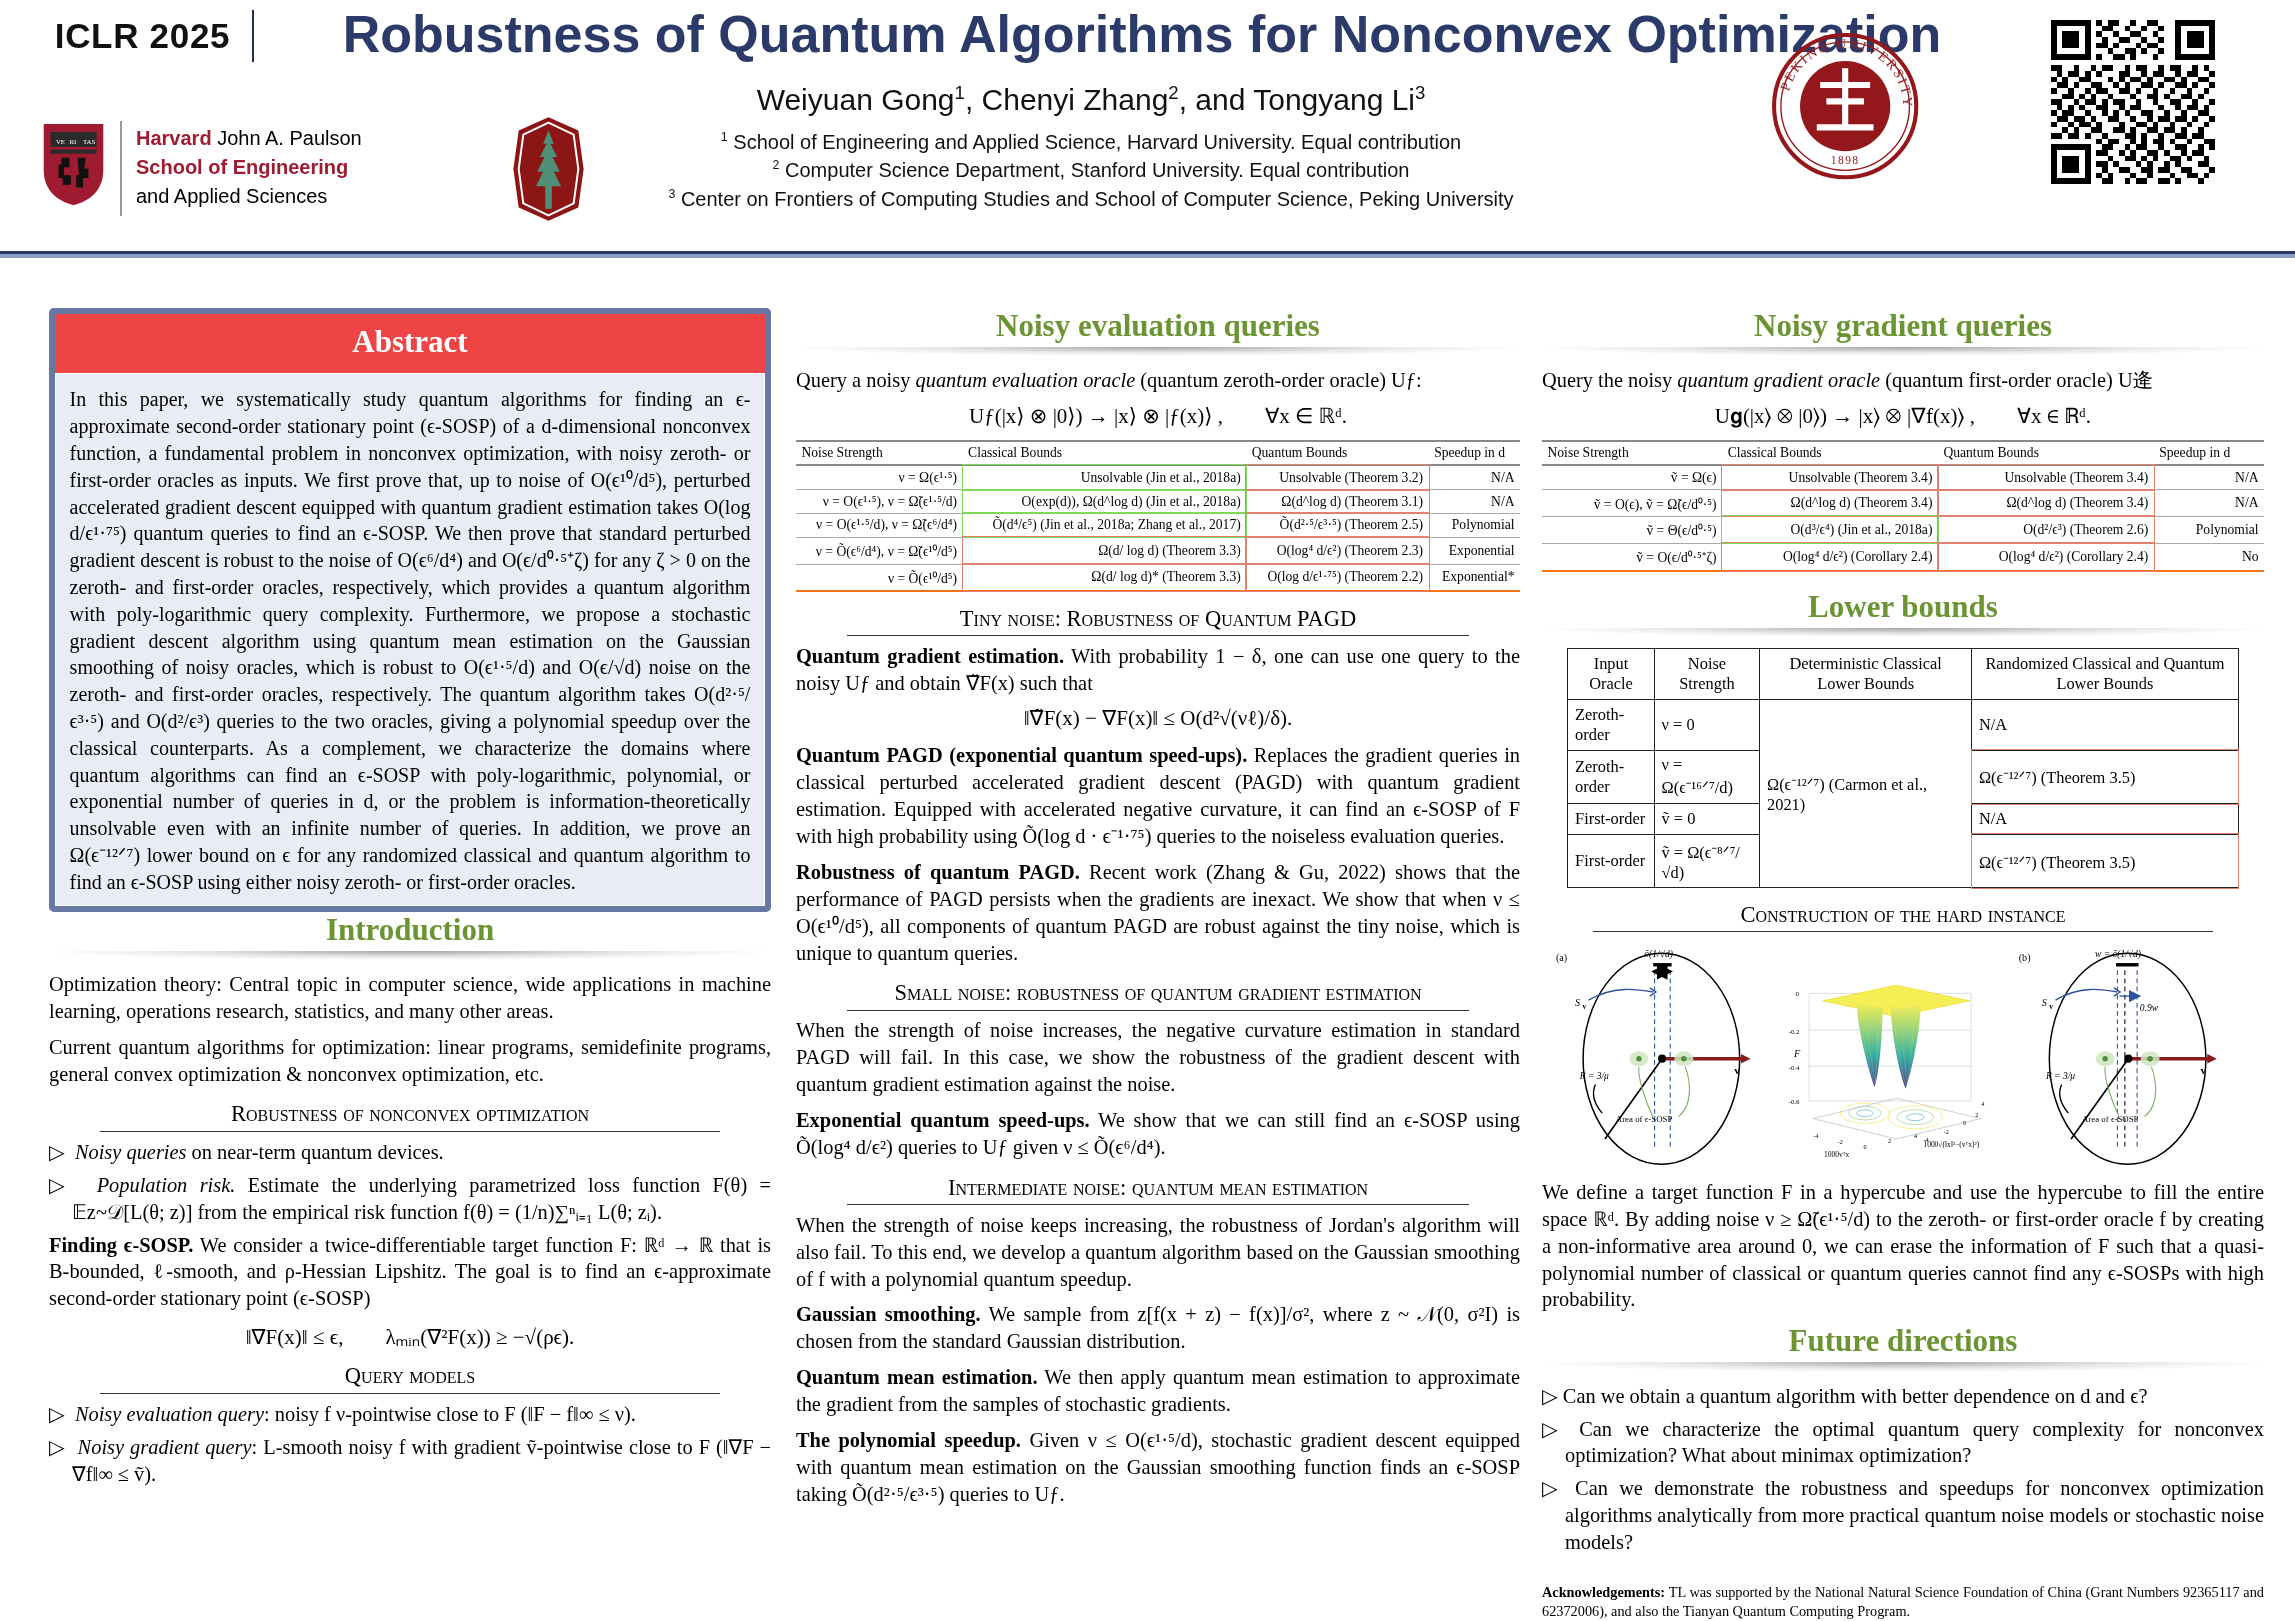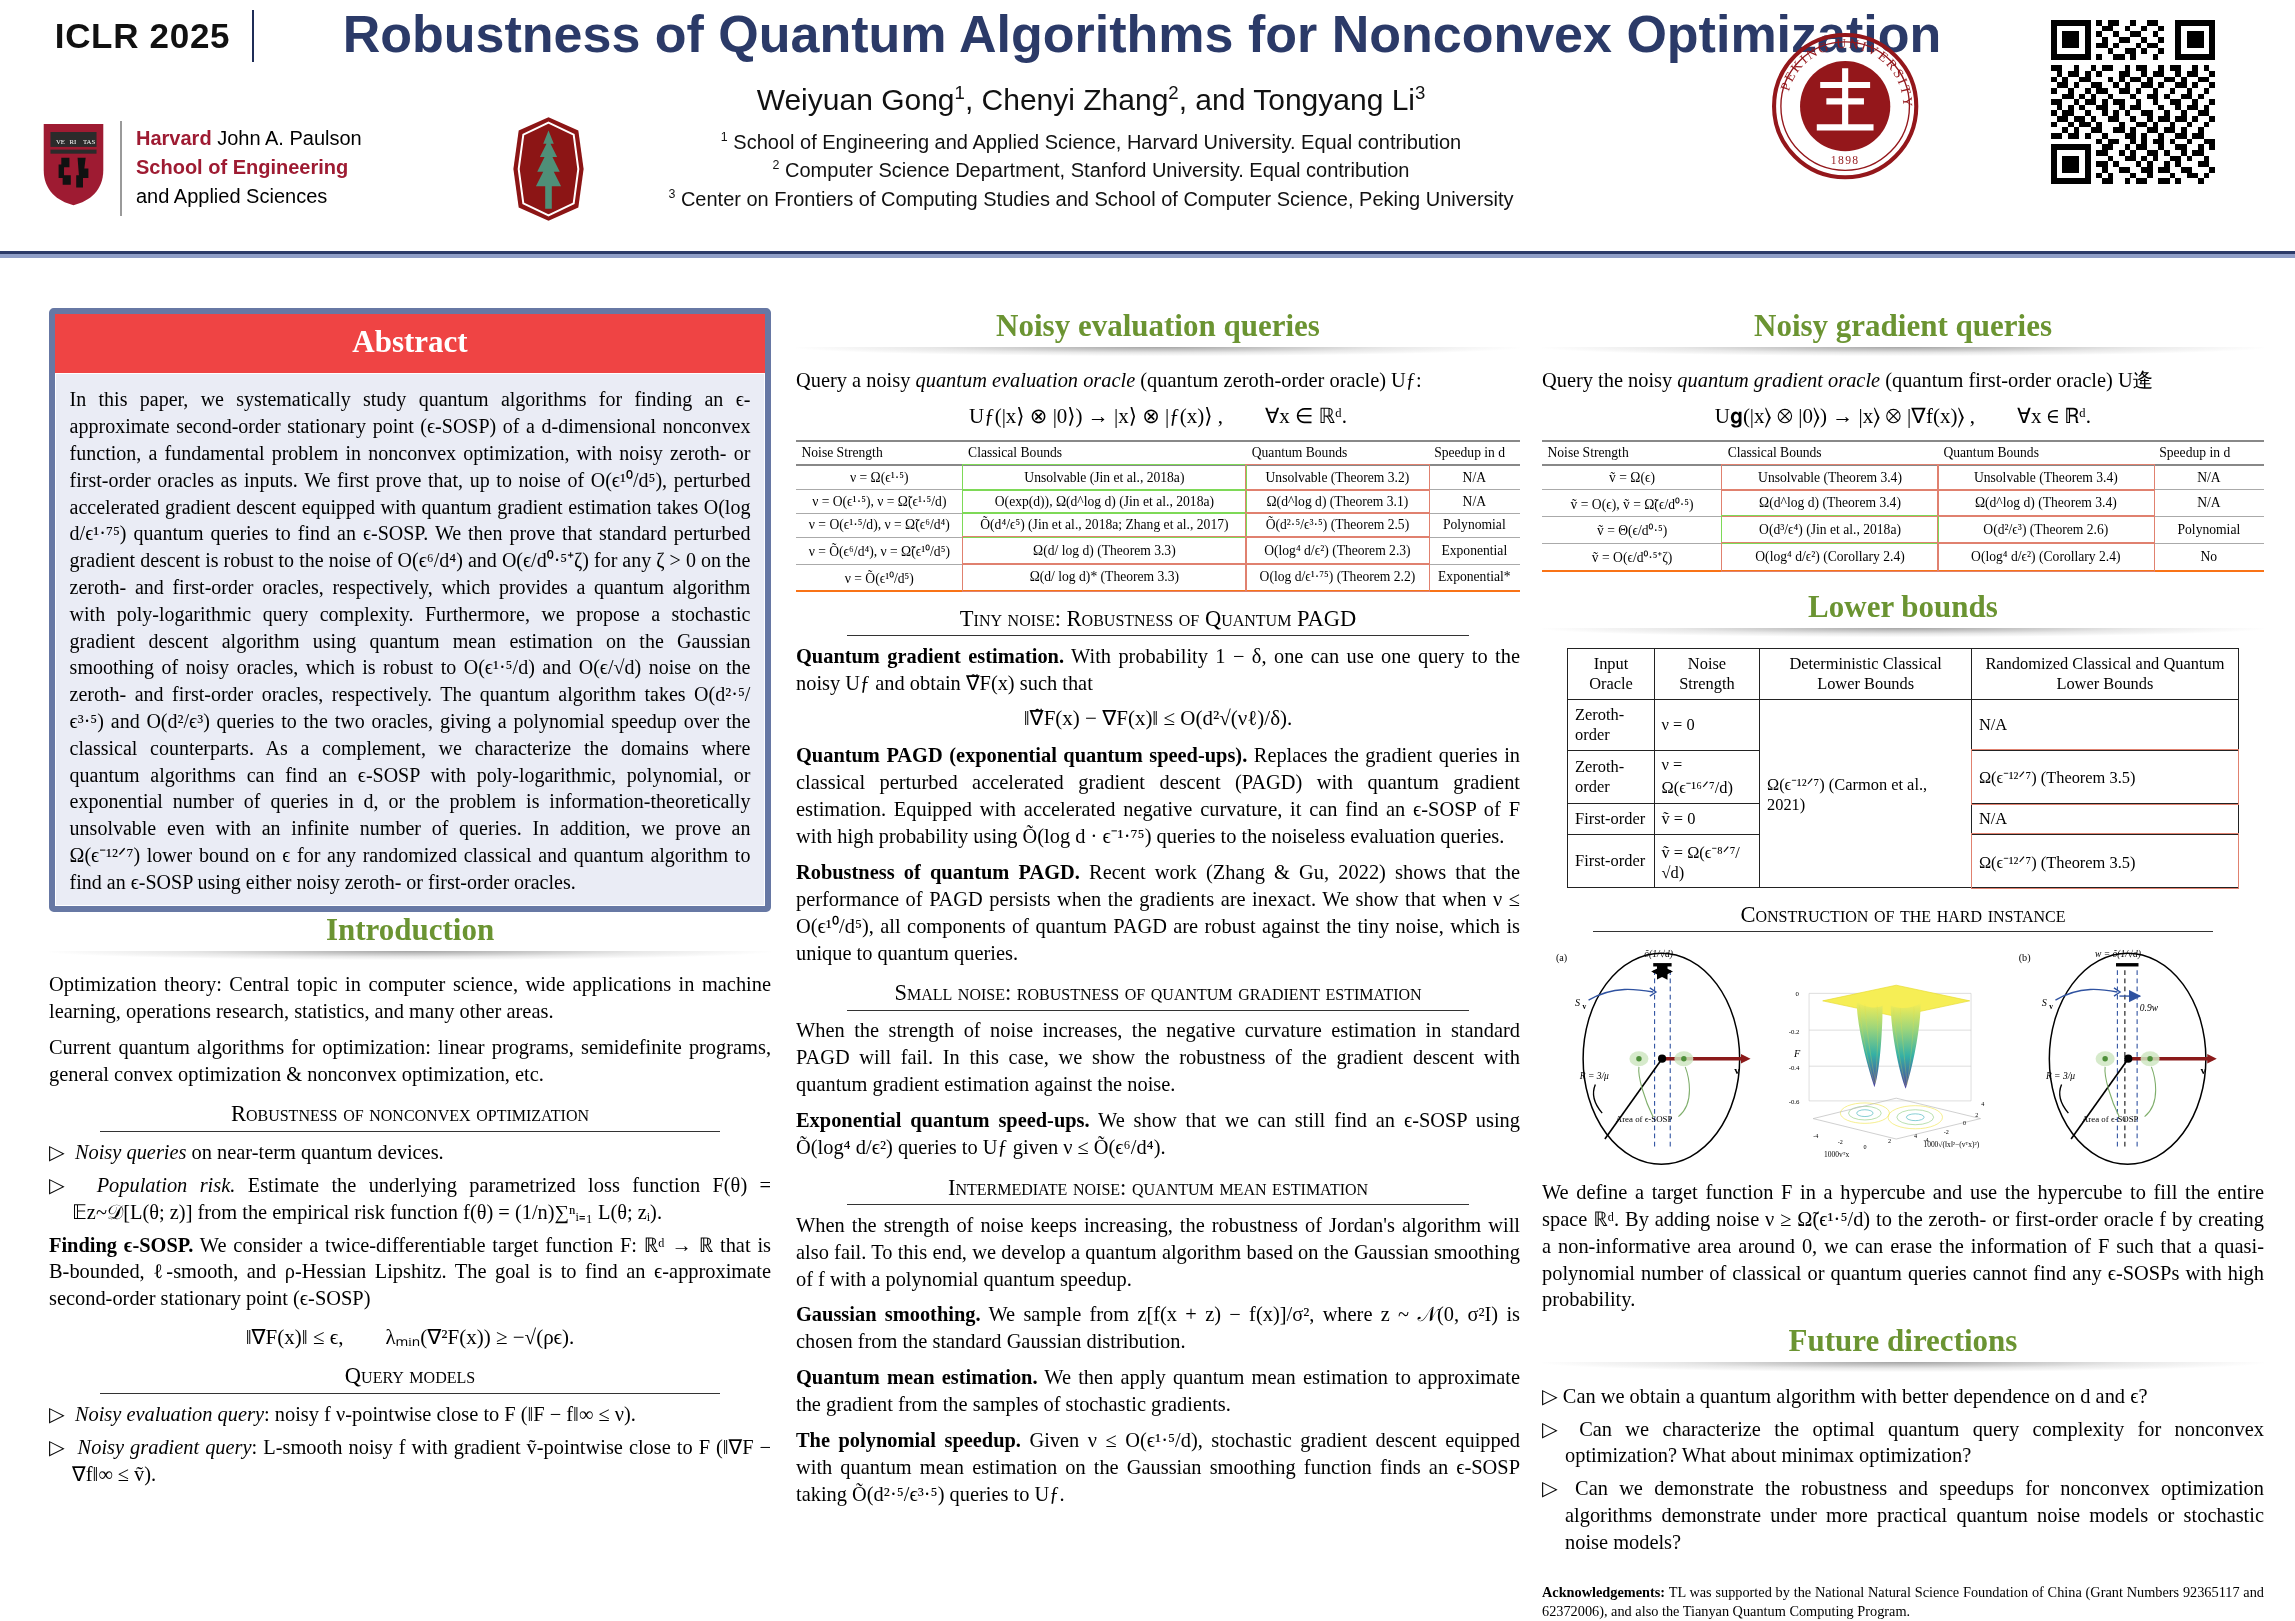--- a/index.html
+++ b/index.html
@@ -87,21 +87,21 @@
   #abstract-box{border:6.1px solid #6778A4;background:#ef4444;border-radius:4.8px;}
   #abstract-head{font-family:"Liberation Serif",serif;font-weight:bold;
     font-size:31px;color:#fff;text-align:center;padding:9.5px 0 13.6px 0;}
   #abstract-body{background:#EAECF5;border:1.4px solid #fff;padding:12.3px 13.6px 9.5px 13.6px;}
   #abstract-body p{font-size:20px;line-height:1.34;text-align:justify;margin:0;}
 
   
   table.bt{border-collapse:collapse;width:100%;font-size:13.6px;margin-top:6.8px;}
   table.bt th{font-weight:normal;text-align:left;padding:3.4px 5.5px;
     border-bottom:2px solid #888;border-top:2px solid #888;}
-  table.bt td{text-align:center;padding:3.4px 5.5px;border-bottom:1.4px solid #aaa;}
+  table.bt td{text-align:right;padding:3.4px 5.5px;border-bottom:1.4px solid #aaa;}
   table.bt tr:last-child td{border-bottom:2px solid #f97316;}
   .hl-green{outline:1.4px solid #7ED957;outline-offset:0.7px;}
   .hl-red{outline:1.4px solid #E0816F;outline-offset:0.7px;}
 
   
   table.grid{border-collapse:collapse;width:93%;margin:11px auto 0 auto;font-size:16.4px;}
   table.grid th,table.grid td{border:1.4px solid #222;padding:4.8px 6.8px;text-align:left;}
   table.grid th{font-weight:normal;text-align:center;}
   .ctr{text-align:center;}
 
@@ -753,19 +753,19 @@
     </g>
   </svg>
 
   <p class="body">We define a target function F in a hypercube and use the hypercube to fill the entire space ℝᵈ. By adding noise ν ≥ Ω̃(ϵ¹·⁵/d) to the zeroth- or first-order oracle f by creating a non-informative area around 0, we can erase the information of F such that a quasi-polynomial number of classical or quantum queries cannot find any ϵ-SOSPs with high probability.</p>
 
   <div class="sec-title" style="margin-top:10px;">Future directions</div>
   <div class="sec-rule"></div>
 
   <div class="bullet tri">Can we obtain a quantum algorithm with better dependence on d and ϵ?</div>
   <div class="bullet tri">Can we characterize the optimal quantum query complexity for nonconvex optimization? What about minimax optimization?</div>
-  <div class="bullet tri">Can we demonstrate the robustness and speedups for nonconvex optimization algorithms demonstrate under more practical quantum noise models or stochastic noise models?</div>
+  <div class="bullet tri">Can we demonstrate the robustness and speedups for nonconvex optimization algorithms analytically from more practical quantum noise models or stochastic noise models?</div>
 
   <p id="ack">
     <b>Acknowledgements:</b><span> TL was supported by the National Natural Science Foundation of China (Grant Numbers 92365117 and 62372006), and also the Tianyan Quantum Computing Program.</span>
   </p>
 </div>
 
 
 </body></html>

